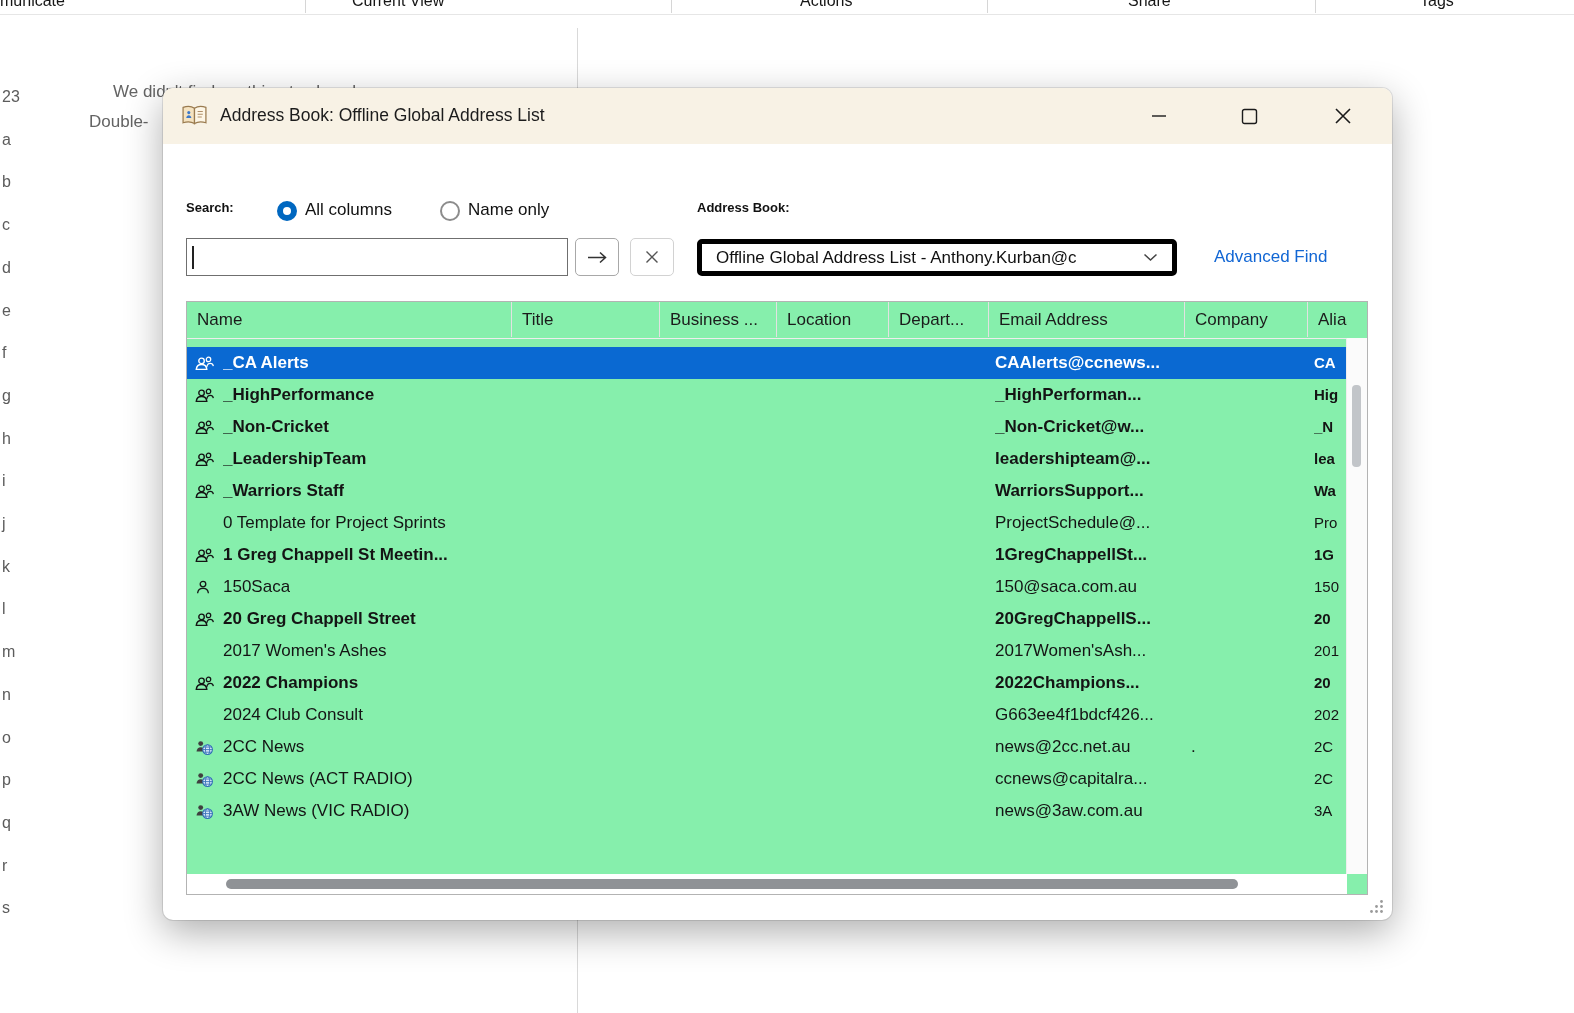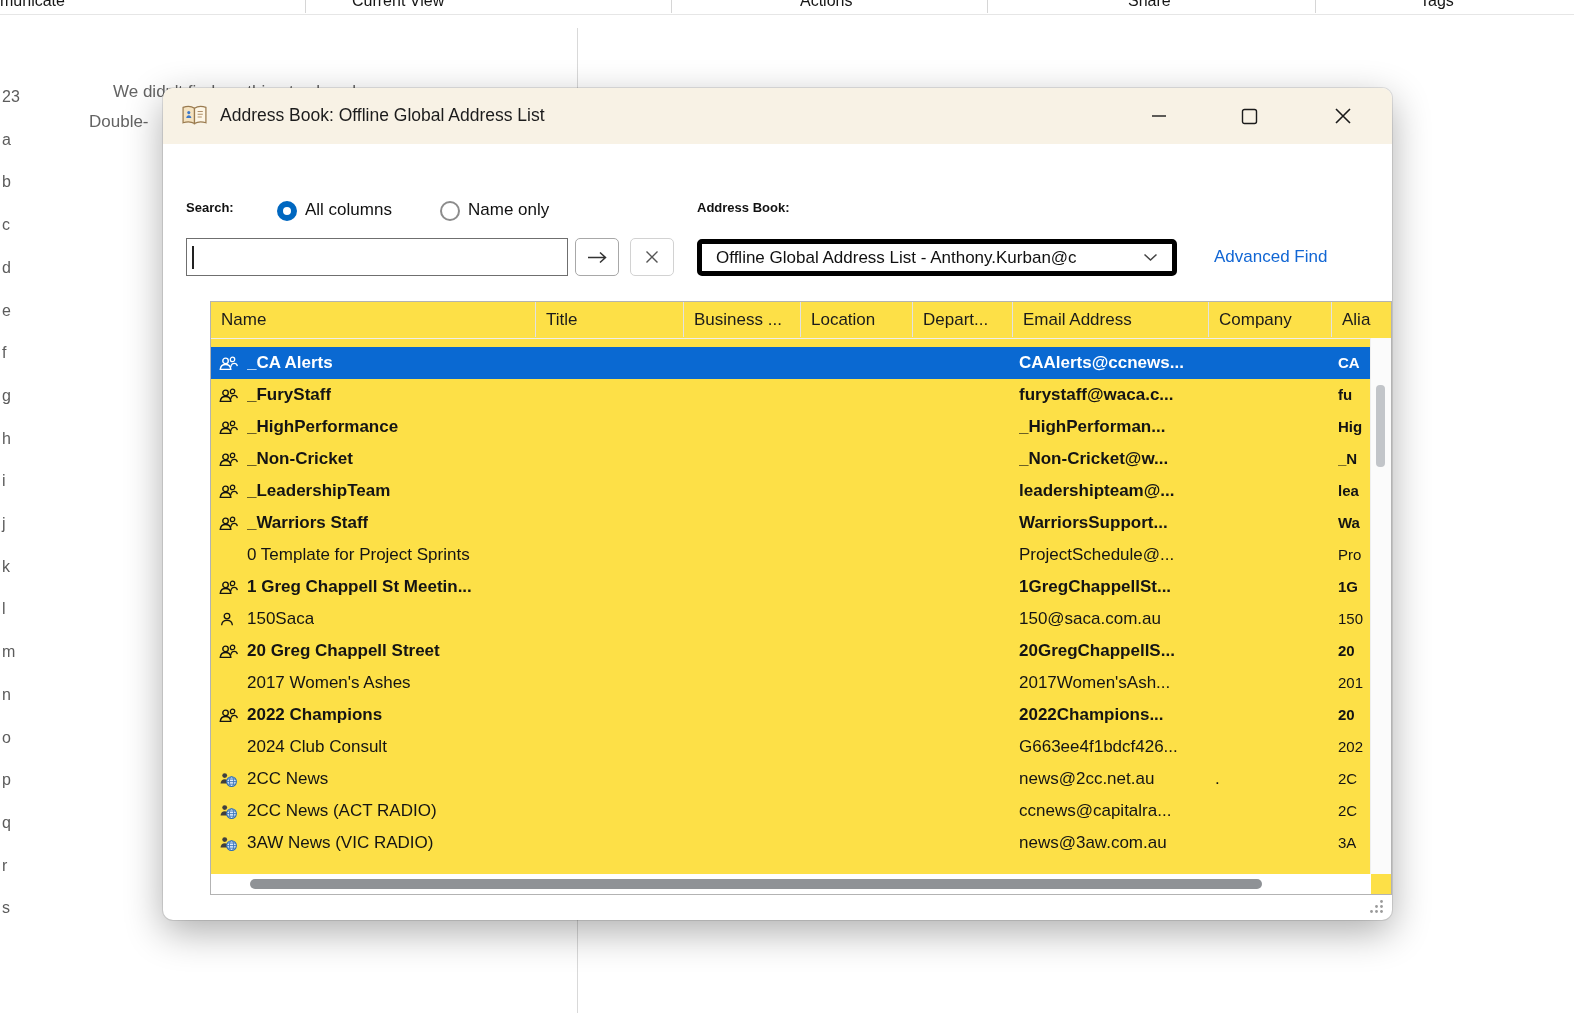--- a/index.html
+++ b/index.html
@@ -45,21 +45,21 @@
   .search-input input{position:absolute;inset:0;border:none;outline:none;background:transparent;font:17px "Liberation Sans",sans-serif;padding:0 8px;}
   .caret{position:absolute;left:5px;top:7px;width:2px;height:23px;background:#222;}
   .sq-btn{position:absolute;top:150px;width:44px;height:38px;box-sizing:border-box;border-radius:5px;background:#fff;display:flex;align-items:center;justify-content:center;cursor:pointer;}
   .go-btn{left:412px;border:1px solid #a8a8a8;}
   .clear-btn{left:467px;border:1px solid #d2d2d2;}
   .ab-dropdown{position:absolute;left:534px;top:151px;width:480px;height:37px;box-sizing:border-box;border:5px solid #000000;border-radius:5px;background:#fff;display:flex;align-items:center;justify-content:space-between;padding:0 14px;font-size:17px;color:#111;cursor:pointer;}
   .ab-dropdown .val{white-space:nowrap;overflow:hidden;}
   .adv-find{position:absolute;left:1051px;top:159px;font-size:17px;color:#1166d4;cursor:pointer;text-decoration:none;white-space:nowrap;}
 
   
-  .table{position:absolute;left:23px;top:213px;width:1182px;height:594px;border:1px solid #b3b3b3;box-sizing:border-box;background:#fde047;margin-left:24px;}
+  .table{position:absolute;left:23px;top:213px;width:1182px;height:594px;border:1px solid #b3b3b3;box-sizing:border-box;background:#86efac;}
   .thead{position:absolute;top:0;left:0;width:1160px;height:36px;border-bottom:1px solid #ededed;}
   .th{position:absolute;top:0;height:35px;line-height:35px;padding-left:10px;font-size:17px;color:#1b1b1b;box-sizing:border-box;border-right:1px solid #e2e2e2;white-space:nowrap;overflow:hidden;cursor:pointer;}
   .c0{left:0;width:325px}.c1{left:325px;width:148px}.c2{left:473px;width:117px}.c3{left:590px;width:112px}
   .c4{left:702px;width:100px}.c5{left:802px;width:196px}.c6{left:998px;width:123px}.c7{left:1121px;width:39px;border-right:none}
   .tbody{position:absolute;top:45px;left:0;width:1160px;}
   .trow{position:relative;height:32px;cursor:default;color:#141414;}
   .trow.selected{background:#0a69d2;color:#fff;}
   .row-icon{position:absolute;left:8px;top:8px;line-height:0;}
   .row-name{position:absolute;left:36px;top:0;line-height:32px;font-size:17px;white-space:nowrap;overflow:hidden;max-width:300px;}
   .email-cell{position:absolute;left:808px;top:0;width:188px;line-height:32px;font-size:17px;white-space:nowrap;overflow:hidden;}
@@ -196,32 +196,20 @@
               <path d="M11.1 11.4c.4-2.4 1.8-3.6 3.4-3.6 1.4 0 2.5.8 2.9 2.6" fill="none" stroke="currentColor" stroke-width="1.2"></path>
               <circle cx="6.2" cy="5.5" r="2.6" fill="none" stroke="currentColor" stroke-width="1.3"></circle>
               <path d="M1.2 13.5c.3-3 2.3-4.6 5-4.6s4.7 1.6 5 4.6z" fill="none" stroke="currentColor" stroke-width="1.3"></path>
             </svg></span>
     <span class="row-name">_CA Alerts</span>
     <span class="email-cell">CAAlerts@ccnews...</span>
     <span class="company-cell"></span>
     <span class="alias-cell">CA</span>
   </div>
 
-  <div class="trow bold">
-    <span class="row-icon"><svg width="19" height="16" viewBox="0 0 18 15">
-              <circle cx="12.8" cy="4.1" r="2.1" fill="none" stroke="currentColor" stroke-width="1.2"></circle>
-              <path d="M11.1 11.4c.4-2.4 1.8-3.6 3.4-3.6 1.4 0 2.5.8 2.9 2.6" fill="none" stroke="currentColor" stroke-width="1.2"></path>
-              <circle cx="6.2" cy="5.5" r="2.6" fill="none" stroke="currentColor" stroke-width="1.3"></circle>
-              <path d="M1.2 13.5c.3-3 2.3-4.6 5-4.6s4.7 1.6 5 4.6z" fill="none" stroke="currentColor" stroke-width="1.3"></path>
-            </svg></span>
-    <span class="row-name">_FuryStaff</span>
-    <span class="email-cell">furystaff@waca.c...</span>
-    <span class="company-cell"></span>
-    <span class="alias-cell">fu</span>
-  </div>
 
   <div class="trow bold">
     <span class="row-icon"><svg width="19" height="16" viewBox="0 0 18 15">
               <circle cx="12.8" cy="4.1" r="2.1" fill="none" stroke="currentColor" stroke-width="1.2"></circle>
               <path d="M11.1 11.4c.4-2.4 1.8-3.6 3.4-3.6 1.4 0 2.5.8 2.9 2.6" fill="none" stroke="currentColor" stroke-width="1.2"></path>
               <circle cx="6.2" cy="5.5" r="2.6" fill="none" stroke="currentColor" stroke-width="1.3"></circle>
               <path d="M1.2 13.5c.3-3 2.3-4.6 5-4.6s4.7 1.6 5 4.6z" fill="none" stroke="currentColor" stroke-width="1.3"></path>
             </svg></span>
     <span class="row-name">_HighPerformance</span>
     <span class="email-cell">_HighPerforman...</span>

